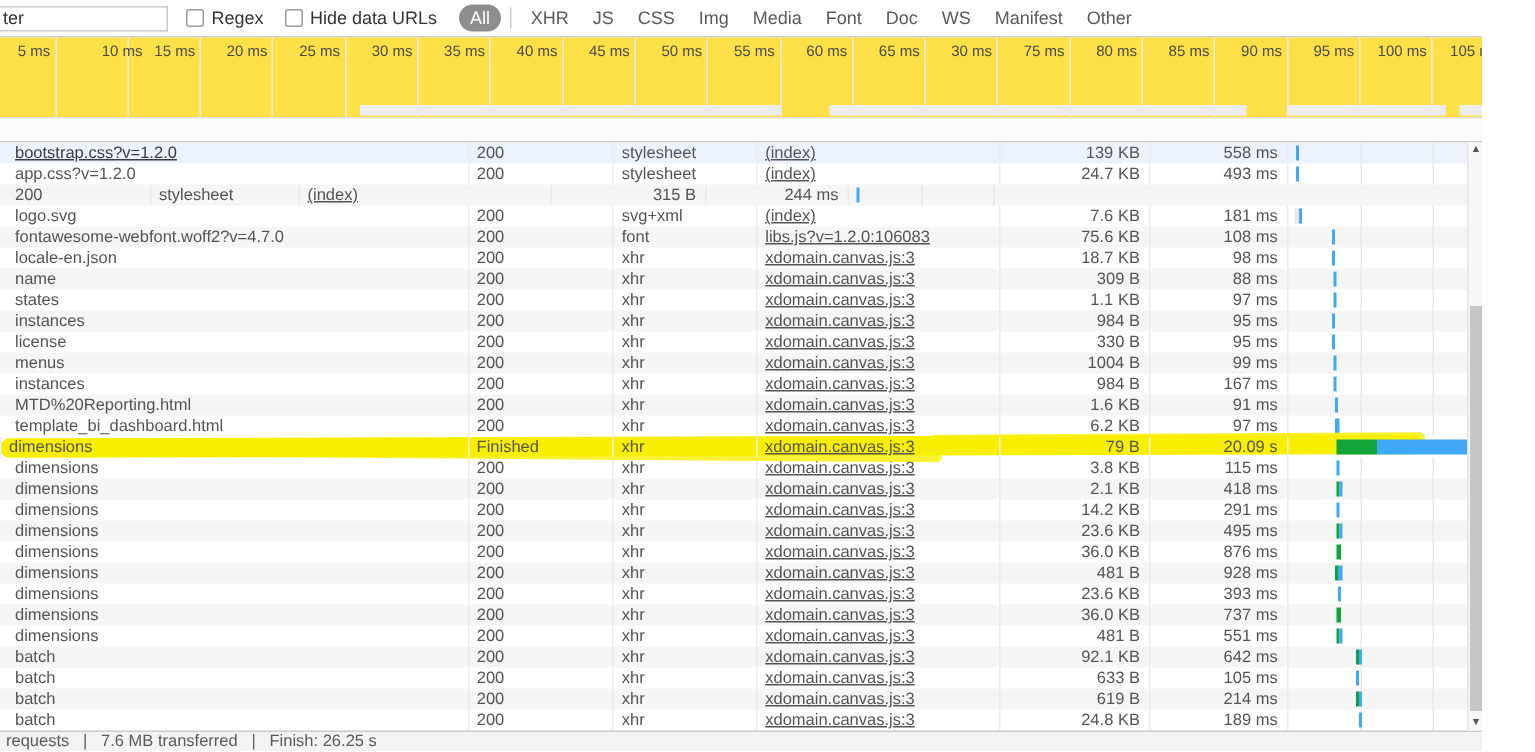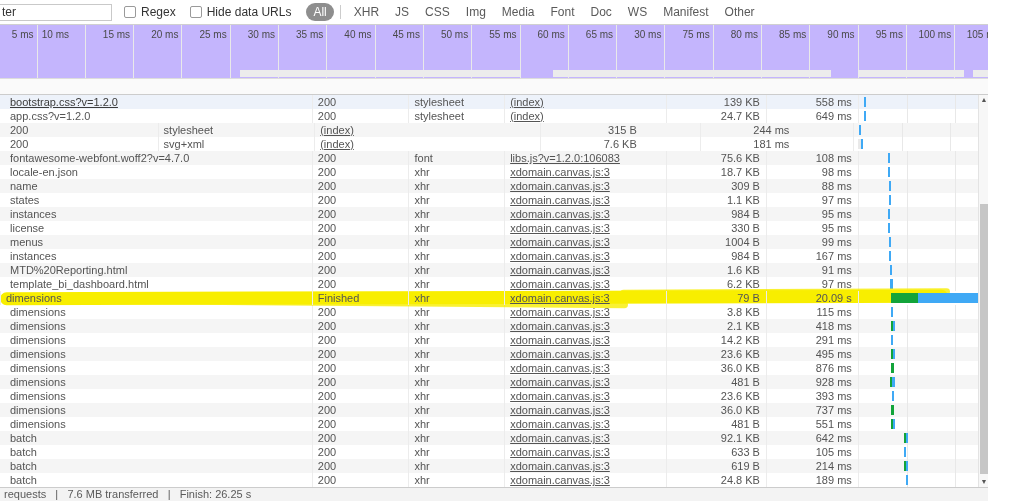--- a/index.html
+++ b/index.html
@@ -10,21 +10,21 @@
   .toolbar { height:25px; border-bottom:1px solid #d0d0d0; display:flex; align-items:center; background:#fff; }
   .filter-input { width:112px; height:17px; border:1px solid #c9c9c9; border-left:none; font-family:"Liberation Sans",sans-serif; font-size:12px; color:#333; padding:0 4px 0 2px; outline:none; margin-right:12px; }
   .chk { display:flex; align-items:center; margin-right:14px; color:#333; cursor:default; }
   .chk .box { width:12px; height:12px; border:1px solid #9a9a9a; background:#fff; display:inline-block; margin-right:5px; border-radius:2px; }
   .pills { display:flex; align-items:center; }
   .pill { color:#5a5a5a; padding:2px 7px; margin:0 1px; border-radius:9px; cursor:default; }
   .pill.active { background:#8e8e8e; color:#fff; }
   .sep { width:1px; height:14px; background:#ccc; margin:0 5px; }
 
   
-  .overview { position:relative; height:54px; border-bottom:1px solid #ddd; background:#c4b5fd; overflow:hidden; }
+  .overview { position:relative; height:54px; border-bottom:1px solid #ddd; background:#fde047; overflow:hidden; }
   .grid-v { position:absolute; top:0; bottom:0; width:1px; background:#e9e9e9; }
   .tick { position:absolute; top:4px; width:54px; text-align:right; font-size:10px; color:#4a4a4a; }
   .band { position:absolute; bottom:1px; height:7px; background:#ececec; }
 
   
   .table { position:relative; }
   .thead { display:flex; height:16px; background:#fafafa; border-bottom:1px solid #ccc; font-size:11px; color:#484848; }
   .thead .th { border-left:1px solid #d8d8d8; padding:2px 0 0 5px; overflow:hidden; white-space:nowrap;margin-top:16px; }
   .thead .th:first-child { border-left:none; }
   .c-name { width:323px; }
@@ -32,21 +32,21 @@
   .c-type { width:99px; }
   .c-init { width:168px; }
   .c-size { width:103px; }
   .c-time { width:95px; }
   .c-wf { width:135px; position:relative; }
   .th.c-size, .th.c-time { text-align:right; padding-right:6px; }
   .wf-tick { position:absolute; top:2px; font-size:10px; color:#484848; }
   .wf-tick.t1 { left:60px; } .wf-tick.t2 { left:112px; }
 
   .tbody { position:relative; height:392px; overflow:hidden; }
-  .tr { display:flex; height:14px; line-height:14px; font-size:11px; color:#545454; position:relative;justify-content:space-between; }
+  .tr { display:flex; height:14px; line-height:14px; font-size:11px; color:#545454; position:relative; }
   .tr:nth-child(odd) { background:#f5f5f5; }
   .tr.sel { background:#edf2fa; }
   .tr.sel .nm { text-decoration:underline; color:#3c3c3c; }
   .td { border-left:1px solid #ececec; padding:0 0 0 5px; overflow:hidden; white-space:nowrap; height:14px; }
   .td:first-child { border-left:none; padding-left:10px; }
   .td.c-size, .td.c-time { text-align:right; padding-right:6px; padding-left:0; }
   .td .link { text-decoration:underline; cursor:pointer; }
   .td.c-wf { position:relative; padding:0;
     background-image:linear-gradient(#e8e8e8,#e8e8e8),linear-gradient(#e8e8e8,#e8e8e8);
     background-size:1px 100%,1px 100%; background-position:48px 0,96px 0; background-repeat:no-repeat; }
@@ -98,21 +98,21 @@
         <span class="pill">WS</span>
         <span class="pill">Manifest</span>
         <span class="pill">Other</span>
       </div>
   </div>
 
   <div class="overview" id="overview">
       <div class="grid-v" style="left: 36.5px;"></div>
       <div class="tick" style="left: -20.5px;">5 ms</div>
       <div class="grid-v" style="left: 84.8px;"></div>
-      <div class="tick" style="left: 15px;">10 ms</div>
+      <div class="tick" style="left: 41px;">10 ms</div>
       <div class="grid-v" style="left: 133.1px;"></div>
       <div class="tick" style="left: 76.1px;">15 ms</div>
       <div class="grid-v" style="left: 181.4px;"></div>
       <div class="tick" style="left: 124.4px;">20 ms</div>
       <div class="grid-v" style="left: 229.7px;"></div>
       <div class="tick" style="left: 172.7px;">25 ms</div>
       <div class="grid-v" style="left: 278px;"></div>
       <div class="tick" style="left: 221px;">30 ms</div>
       <div class="grid-v" style="left: 326.3px;"></div>
       <div class="tick" style="left: 269.3px;">35 ms</div>
@@ -177,36 +177,37 @@
     <div class="td c-wf">
             <span class="bar" style="left: 5px; width: 2px; background: rgb(63, 169, 245);"></span>
           </div>
   </div>
         <div class="tr">
     <div class="td c-name"><span class="nm">app.css?v=1.2.0</span></div>
     <div class="td c-status">200</div>
     <div class="td c-type">stylesheet</div>
     <div class="td c-init"><span class="link">(index)</span></div>
     <div class="td c-size">24.7 KB</div>
-    <div class="td c-time">649 ms</div>
+    <div class="td c-time">493 ms</div>
     <div class="td c-wf">
             <span class="bar" style="left: 5px; width: 2px; background: rgb(63, 169, 245);"></span>
           </div>
   </div>
         <div class="tr">
     <div class="td c-status">200</div>
     <div class="td c-type">stylesheet</div>
     <div class="td c-init"><span class="link">(index)</span></div>
     <div class="td c-size">315 B</div>
     <div class="td c-time">244 ms</div>
     <div class="td c-wf">
             <span class="bar" style="left: 5px; width: 2px; background: rgb(63, 169, 245);"></span>
           </div>
   </div>
         <div class="tr">
+    <div class="td c-name"><span class="nm">logo.svg</span></div>
     <div class="td c-status">200</div>
     <div class="td c-type">svg+xml</div>
     <div class="td c-init"><span class="link">(index)</span></div>
     <div class="td c-size">7.6 KB</div>
     <div class="td c-time">181 ms</div>
     <div class="td c-wf">
             <span class="bar" style="left: 4px; width: 3px; background: rgb(233, 233, 233);"></span>
             <span class="bar" style="left: 7px; width: 2px; background: rgb(63, 169, 245);"></span>
           </div>
   </div>

